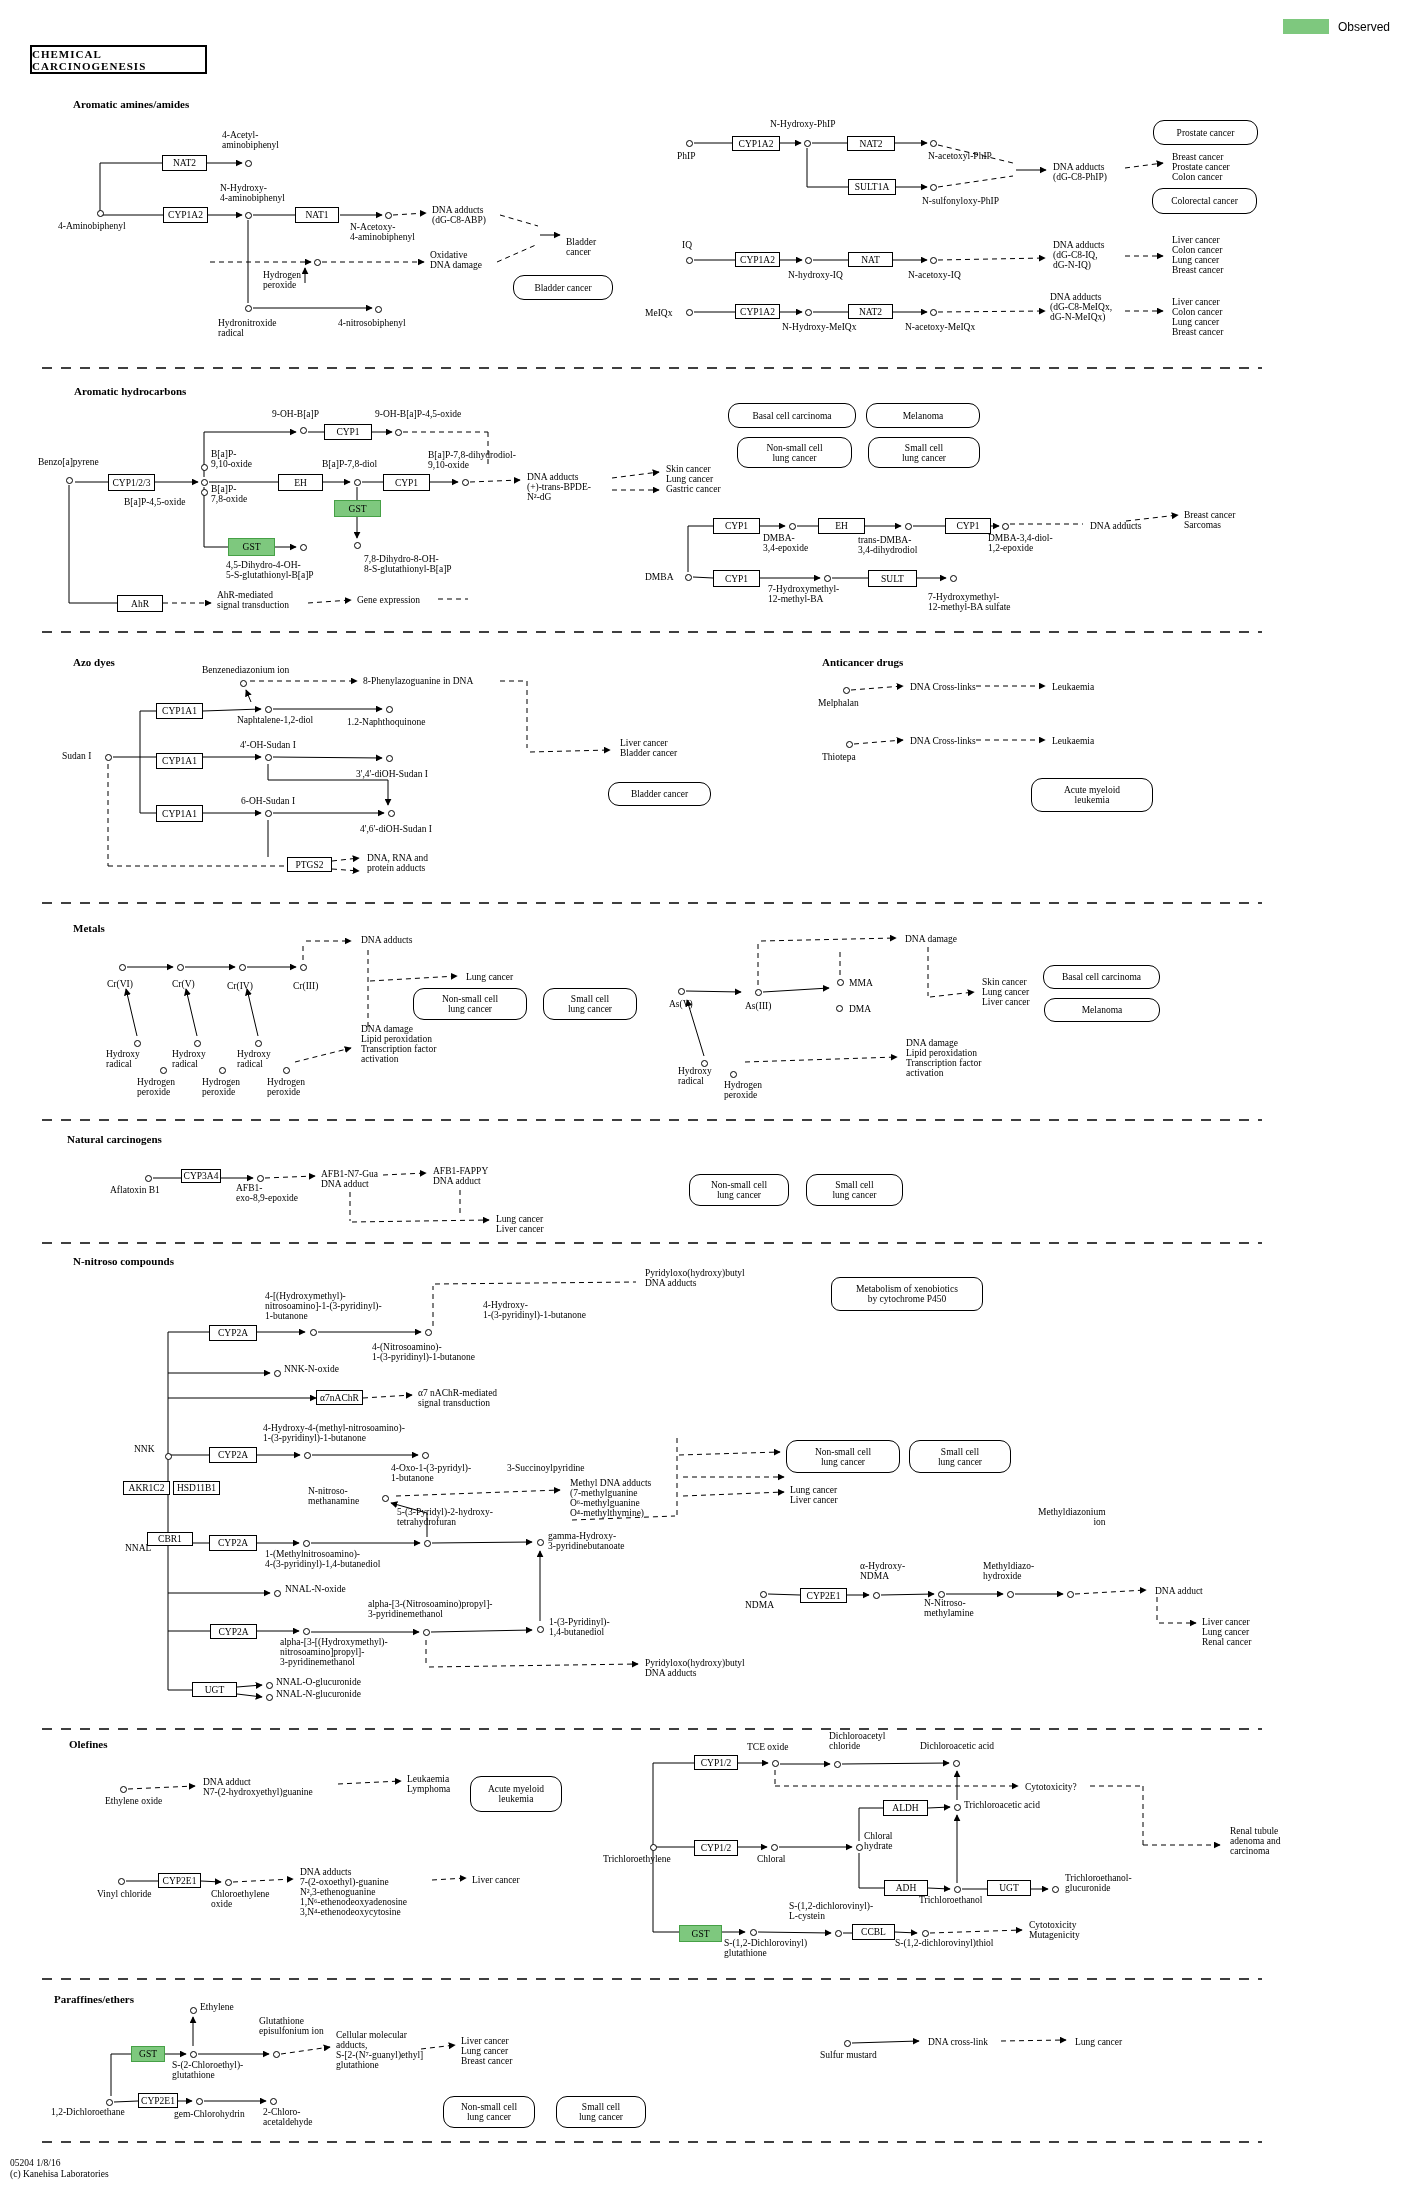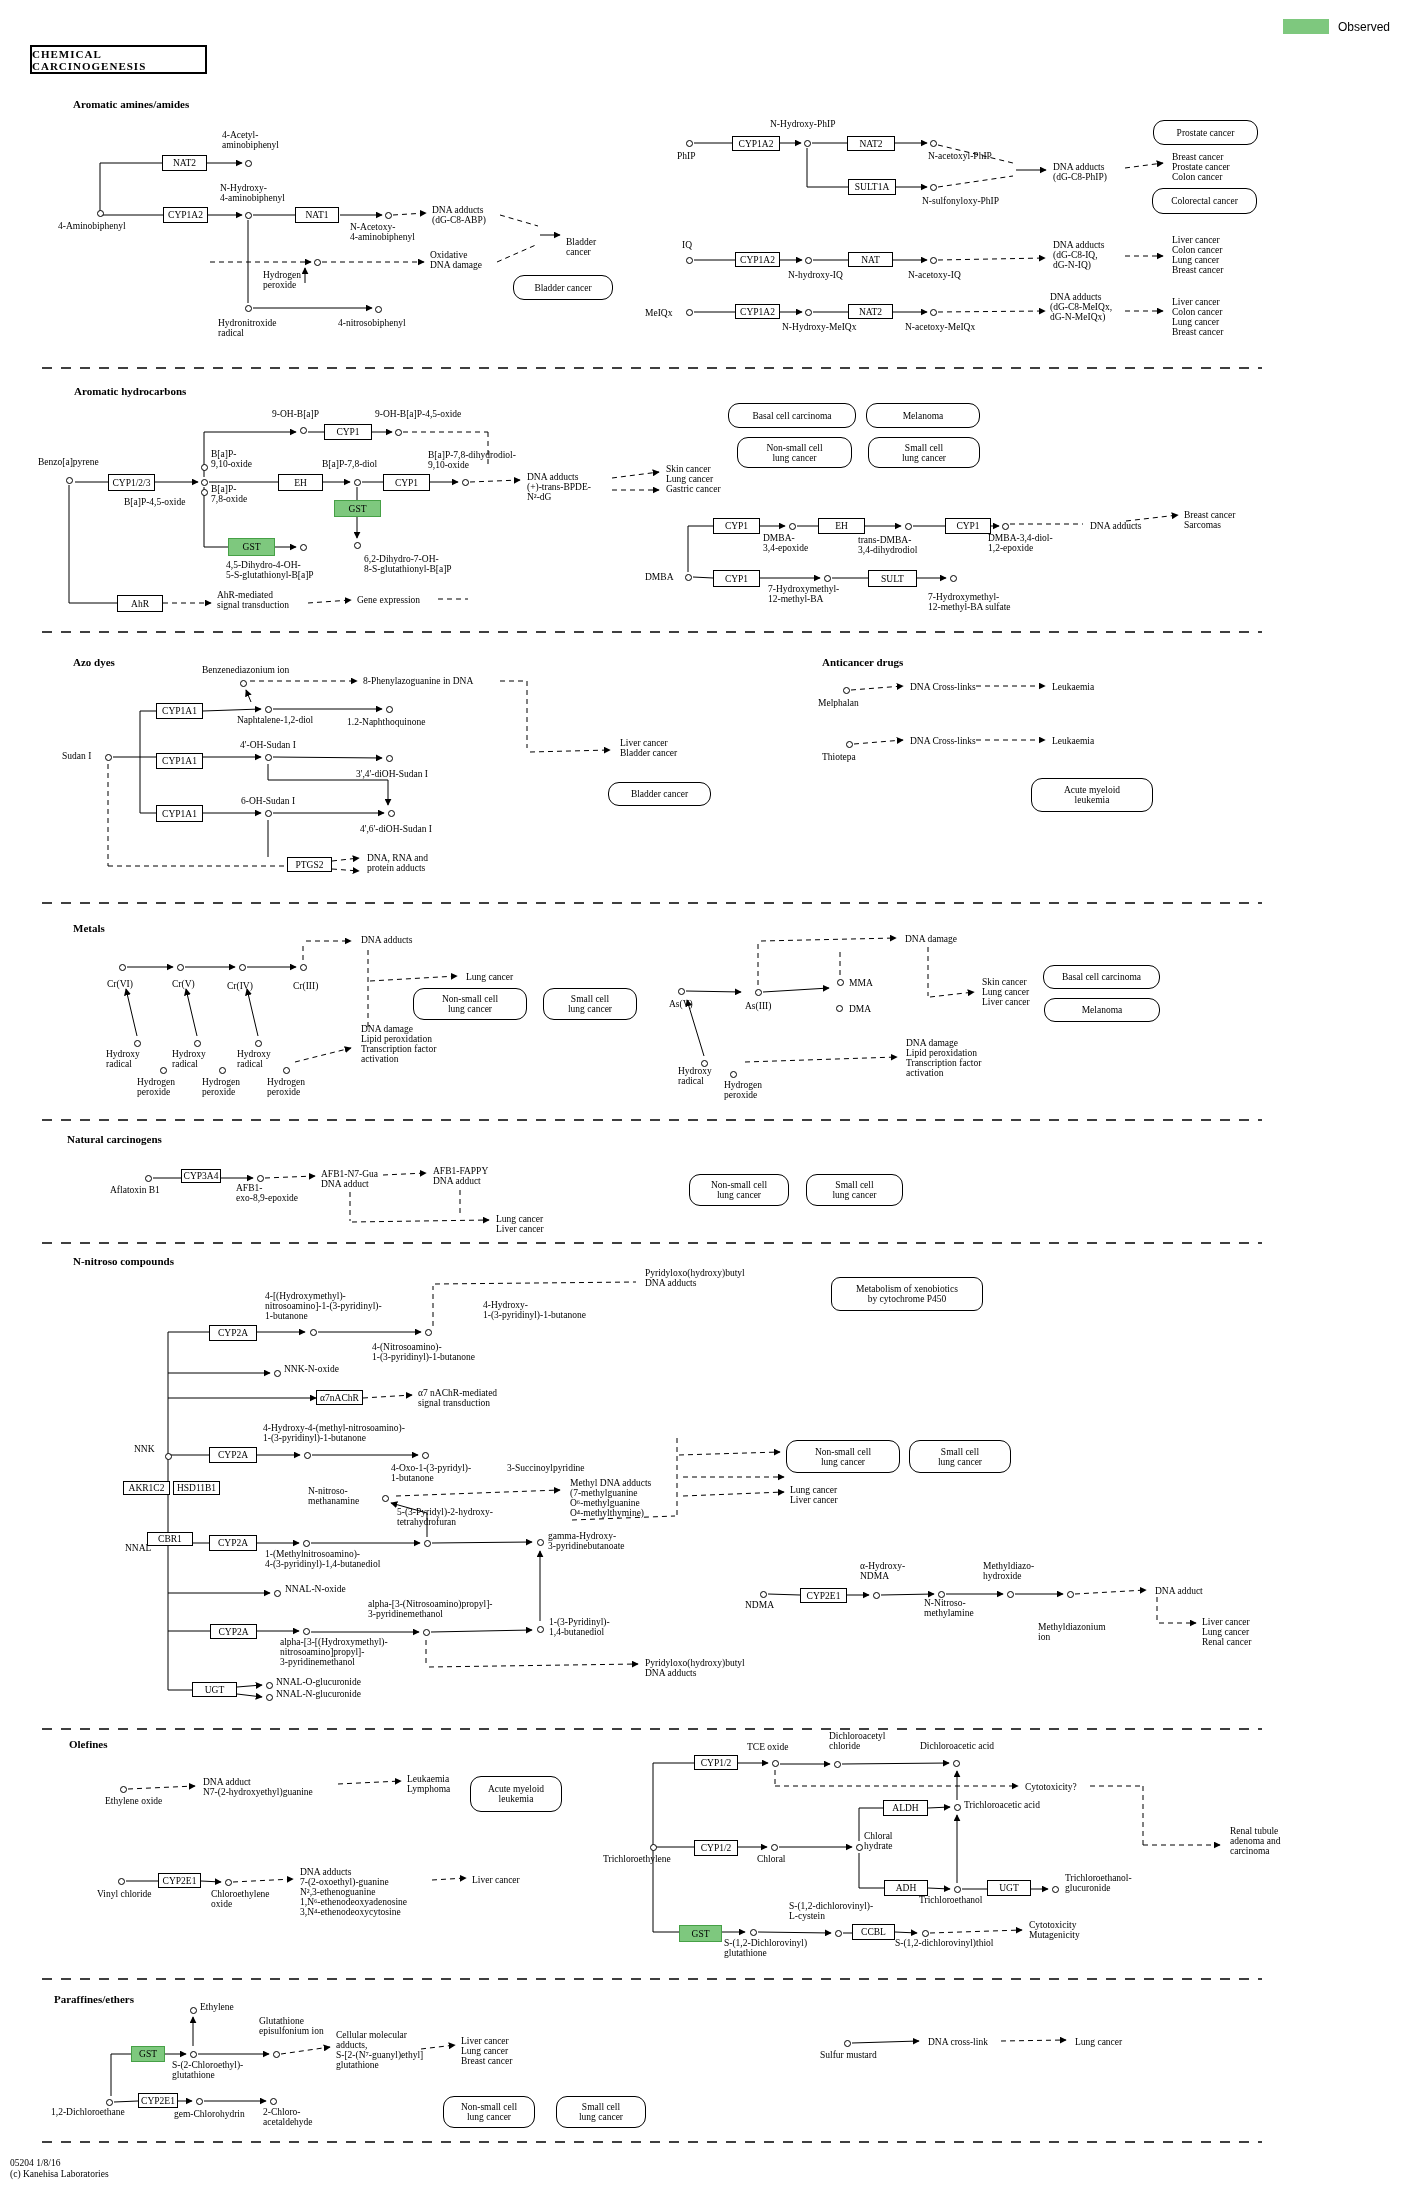--- a/index.html
+++ b/index.html
@@ -412,21 +412,21 @@
     </div>
     <div class="lbl" style="left: 428px; top: 450px;">
       <div>B[a]P-7,8-dihydrodiol-</div>
       <div>9,10-oxide</div>
     </div>
     <div class="lbl" style="left: 226px; top: 560px;">
       <div>4,5-Dihydro-4-OH-</div>
       <div>5-S-glutathionyl-B[a]P</div>
     </div>
     <div class="lbl" style="left: 364px; top: 554px;">
-      <div>6,2-Dihydro-7-OH-</div>
+      <div>7,8-Dihydro-8-OH-</div>
       <div>8-S-glutathionyl-B[a]P</div>
     </div>
     <div class="lbl" style="left: 217px; top: 590px;">
       <div>AhR-mediated</div>
       <div>signal transduction</div>
     </div>
     <div class="lbl" style="left: 357px; top: 595px;">
       <div>Gene expression</div>
     </div>
     <div class="lbl" style="left: 527px; top: 472px;">
@@ -720,21 +720,21 @@
       <div>NDMA</div>
     </div>
     <div class="lbl" style="left: 924px; top: 1598px;">
       <div>N-Nitroso-</div>
       <div>methylamine</div>
     </div>
     <div class="lbl" style="left: 983px; top: 1561px;">
       <div>Methyldiazo-</div>
       <div>hydroxide</div>
     </div>
-    <div class="lbl" style="left: 1038px; top: 1622px;">
+    <div class="lbl" style="left: 1038px; top: 1507px; text-align: right;">
       <div>Methyldiazonium</div>
       <div>ion</div>
     </div>
     <div class="lbl" style="left: 1155px; top: 1586px;">
       <div>DNA adduct</div>
     </div>
     <div class="lbl" style="left: 1202px; top: 1617px;">
       <div>Liver cancer</div>
       <div>Lung cancer</div>
       <div>Renal cancer</div>

